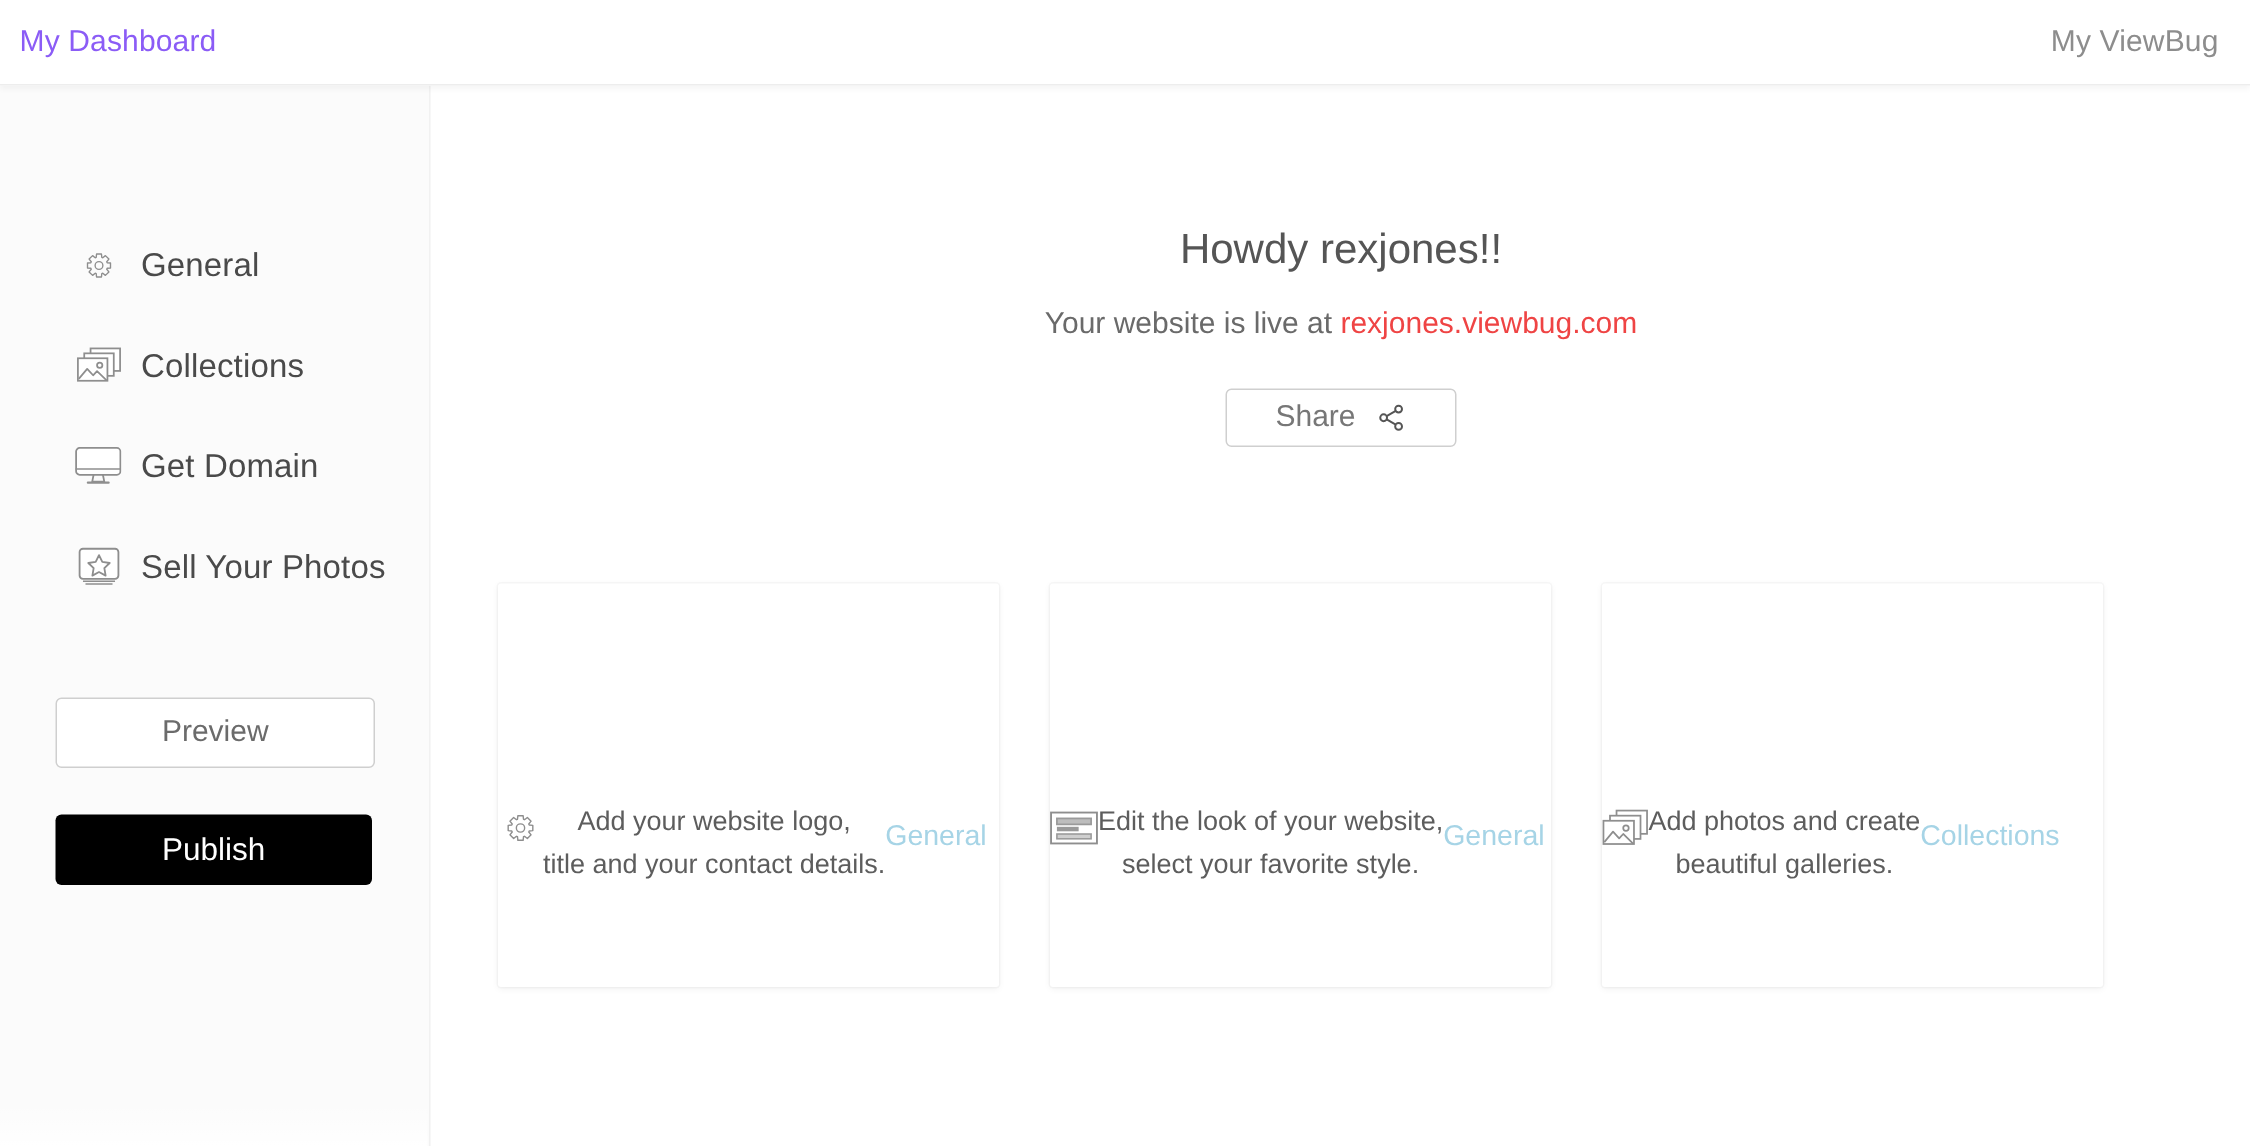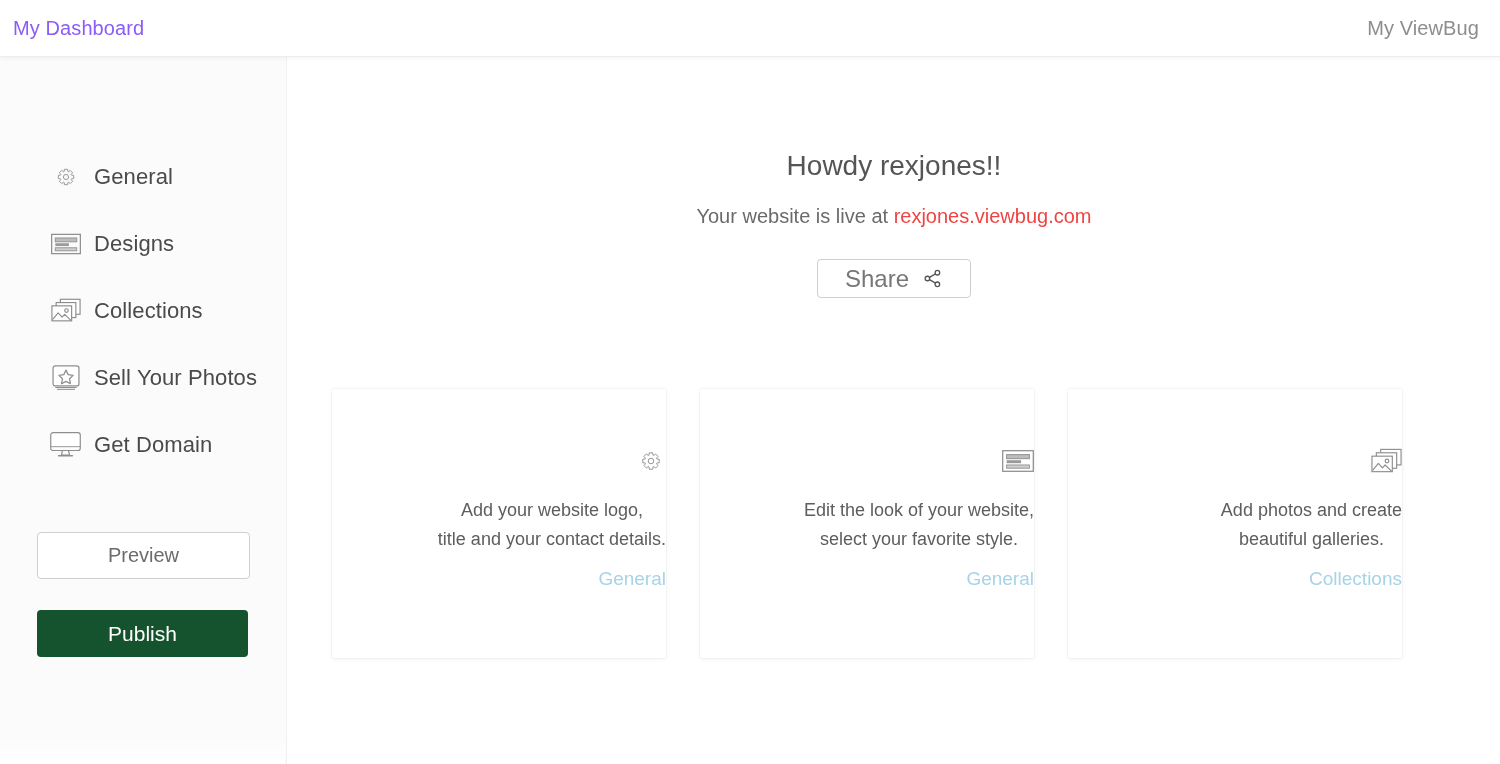--- a/index.html
+++ b/index.html
@@ -63,21 +63,21 @@
 
   .side-actions { margin-top: 54px; padding-left: 37px; }
   .btn-preview {
     display: block; width: 213px; height: 47px;
     background: #ffffff; border: 1px solid #cfcfcf; border-radius: 4px;
     font-family: inherit; font-size: 20px; color: #6b6b6b;
     cursor: pointer; line-height: 45px; text-align: center;
   }
   .btn-publish {
     display: block; width: 211px; height: 47px; margin-top: 31px;
-    background: #14532d; border: none; border-radius: 4px;
+    background: #000000; border: none; border-radius: 4px;
     font-family: inherit; font-size: 21px; color: #ffffff;
     cursor: pointer; line-height: 47px; text-align: center;
   }
 
   
   .main {
     position: absolute; top: 57px; left: 288px;
     width: 1212px; height: 707px;
     background: #ffffff;
   }
@@ -90,38 +90,38 @@
     margin-top: 16px; text-align: center;
     font-size: 20px; line-height: 28px; color: #6a6a6a;
   }
   .live-url { color: #ef4444; text-decoration: none; cursor: pointer; }
 
   .share-wrap { margin-top: 29px; display: flex; justify-content: center; }
   .btn-share {
     width: 154px; height: 39px;
     background: #fff; border: 1px solid #cfcfcf; border-radius: 4px;
     display: flex; align-items: center; justify-content: center; gap: 13px;
-    font-family: inherit; font-size: 24px; color: #777777;
+    font-family: inherit; font-size: 20px; color: #777777;
     cursor: pointer;
   }
   .share-icon { color: #555; display: flex; }
 
   
   .cards {
     margin-top: 91px; margin-left: 44px;
     width: 1070px;
     display: flex; gap: 34px;
   }
   .card {
     width: 334px; height: 269px;
     background: #ffffff;
     border-radius: 2px;
     box-shadow: 0 0 0 1px rgba(0,0,0,0.028), 0 1px 5px rgba(0,0,0,0.055);
     padding-top: 57px;
-    display: flex; flex-direction: column; align-items: flex-end;
+    display: flex; flex-direction: row; align-items: center;
     cursor: default;
   }
   .card-icon { height: 30px; color: #8e8e8e; display: flex; align-items: center; justify-content: center; }
   .card-text {
     margin-top: 20px; text-align: center;
     font-size: 18px; line-height: 29px; color: #5d5d5d;
   }
   .card-text span { display: block; }
   .card-link {
     margin-top: 11px;
@@ -145,67 +145,56 @@
       <li class="nav-item">
         <span class="nav-icon">
           <svg width="28" height="28" viewBox="0 0 40 40" fill="none" stroke="currentColor" stroke-width="1.3" stroke-linejoin="round">
             <path d="M30.95 17.67 L30.95 22.33 L27.76 22.67 L27.37 23.59 L29.40 26.10 L26.10 29.40 L23.59 27.37 L22.67 27.76 L22.33 30.95 L17.67 30.95 L17.33 27.76 L16.41 27.37 L13.90 29.40 L10.60 26.10 L12.63 23.59 L12.24 22.67 L9.05 22.33 L9.05 17.67 L12.24 17.33 L12.63 16.41 L10.60 13.90 L13.90 10.60 L16.41 12.63 L17.33 12.24 L17.67 9.05 L22.33 9.05 L22.67 12.24 L23.59 12.63 L26.10 10.60 L29.40 13.90 L27.37 16.41 L27.76 17.33 Z"></path>
             <circle cx="20" cy="20" r="3.7"></circle>
           </svg>
         </span>
         <span class="nav-label">General</span>
       </li>
 
-      <li class="nav-item">
-        <span class="nav-icon">
-          <svg width="30" height="24" viewBox="0 0 32 24" fill="none">
-            <rect x="0.7" y="1.7" width="30.6" height="20.6" stroke="#8e8e8e" stroke-width="1.3"></rect>
-            <rect x="4.6" y="5.6" width="22.8" height="4" stroke="#9a9a9a" stroke-width="1.2" fill="#bdbdbd"></rect>
-            <rect x="4.6" y="11.2" width="14.5" height="3" fill="#9a9a9a"></rect>
-            <rect x="4.6" y="16" width="22.8" height="3.2" stroke="#9a9a9a" stroke-width="1.1" fill="#cfcfcf"></rect>
-          </svg>
-        </span>
-        <span class="nav-label">Designs</span>
-      </li>
 
       <li class="nav-item">
         <span class="nav-icon">
           <svg width="30" height="28" viewBox="0 0 32 28" fill="none" stroke="#8e8e8e" stroke-width="1.25">
             <rect x="10" y="1.5" width="21" height="16" fill="#fff"></rect>
             <rect x="5.5" y="5" width="21" height="16" fill="#fff"></rect>
             <rect x="1" y="8.5" width="21" height="16" fill="#fff"></rect>
             <circle cx="16.5" cy="13.5" r="1.9"></circle>
             <path d="M1.6 23.2 L7.6 16 L11.8 20.6 L14.6 17.6 L21.4 24.2" fill="none" stroke-linejoin="round"></path>
           </svg>
         </span>
         <span class="nav-label">Collections</span>
       </li>
 
       <li class="nav-item">
         <span class="nav-icon">
+          <svg width="31" height="27" viewBox="0 0 34 28" fill="none" stroke="#8e8e8e" stroke-width="1.3" stroke-linecap="round">
+            <rect x="0.8" y="1" width="32.4" height="19.6" rx="2.6" fill="#fff"></rect>
+            <line x1="0.8" y1="16.4" x2="33.2" y2="16.4" stroke-width="1"></line>
+            <path d="M13.6 20.6 L12.6 25.6 L21.4 25.6 L20.4 20.6" fill="none"></path>
+            <line x1="9.4" y1="26.4" x2="24.6" y2="26.4" stroke-width="1.6"></line>
+          </svg>
+        </span>
+        <span class="nav-label">Get Domain</span>
+      </li>
+
+      <li class="nav-item">
+        <span class="nav-icon">
           <svg width="30" height="28" viewBox="0 0 32 28" fill="none" stroke="#8e8e8e" stroke-width="1.3" stroke-linejoin="round">
             <rect x="2.2" y="1" width="27.6" height="21.4" rx="2.4" fill="#fff"></rect>
             <path d="M16 5.6 L18.35 10.4 L23.6 11.15 L19.8 14.85 L20.7 20.1 L16 17.6 L11.3 20.1 L12.2 14.85 L8.4 11.15 L13.65 10.4 Z"></path>
             <line x1="4.6" y1="24.1" x2="27.4" y2="24.1" stroke-width="1.1"></line>
             <line x1="6.4" y1="26.1" x2="25.6" y2="26.1" stroke-width="1.1"></line>
           </svg>
         </span>
         <span class="nav-label">Sell Your Photos</span>
-      </li>
-
-      <li class="nav-item">
-        <span class="nav-icon">
-          <svg width="31" height="27" viewBox="0 0 34 28" fill="none" stroke="#8e8e8e" stroke-width="1.3" stroke-linecap="round">
-            <rect x="0.8" y="1" width="32.4" height="19.6" rx="2.6" fill="#fff"></rect>
-            <line x1="0.8" y1="16.4" x2="33.2" y2="16.4" stroke-width="1"></line>
-            <path d="M13.6 20.6 L12.6 25.6 L21.4 25.6 L20.4 20.6" fill="none"></path>
-            <line x1="9.4" y1="26.4" x2="24.6" y2="26.4" stroke-width="1.6"></line>
-          </svg>
-        </span>
-        <span class="nav-label">Get Domain</span>
       </li>
 
 
     </ul>
 
     <div class="side-actions">
       <button class="btn-preview">Preview</button>
       <button class="btn-publish">Publish</button>
     </div>
   </div>

